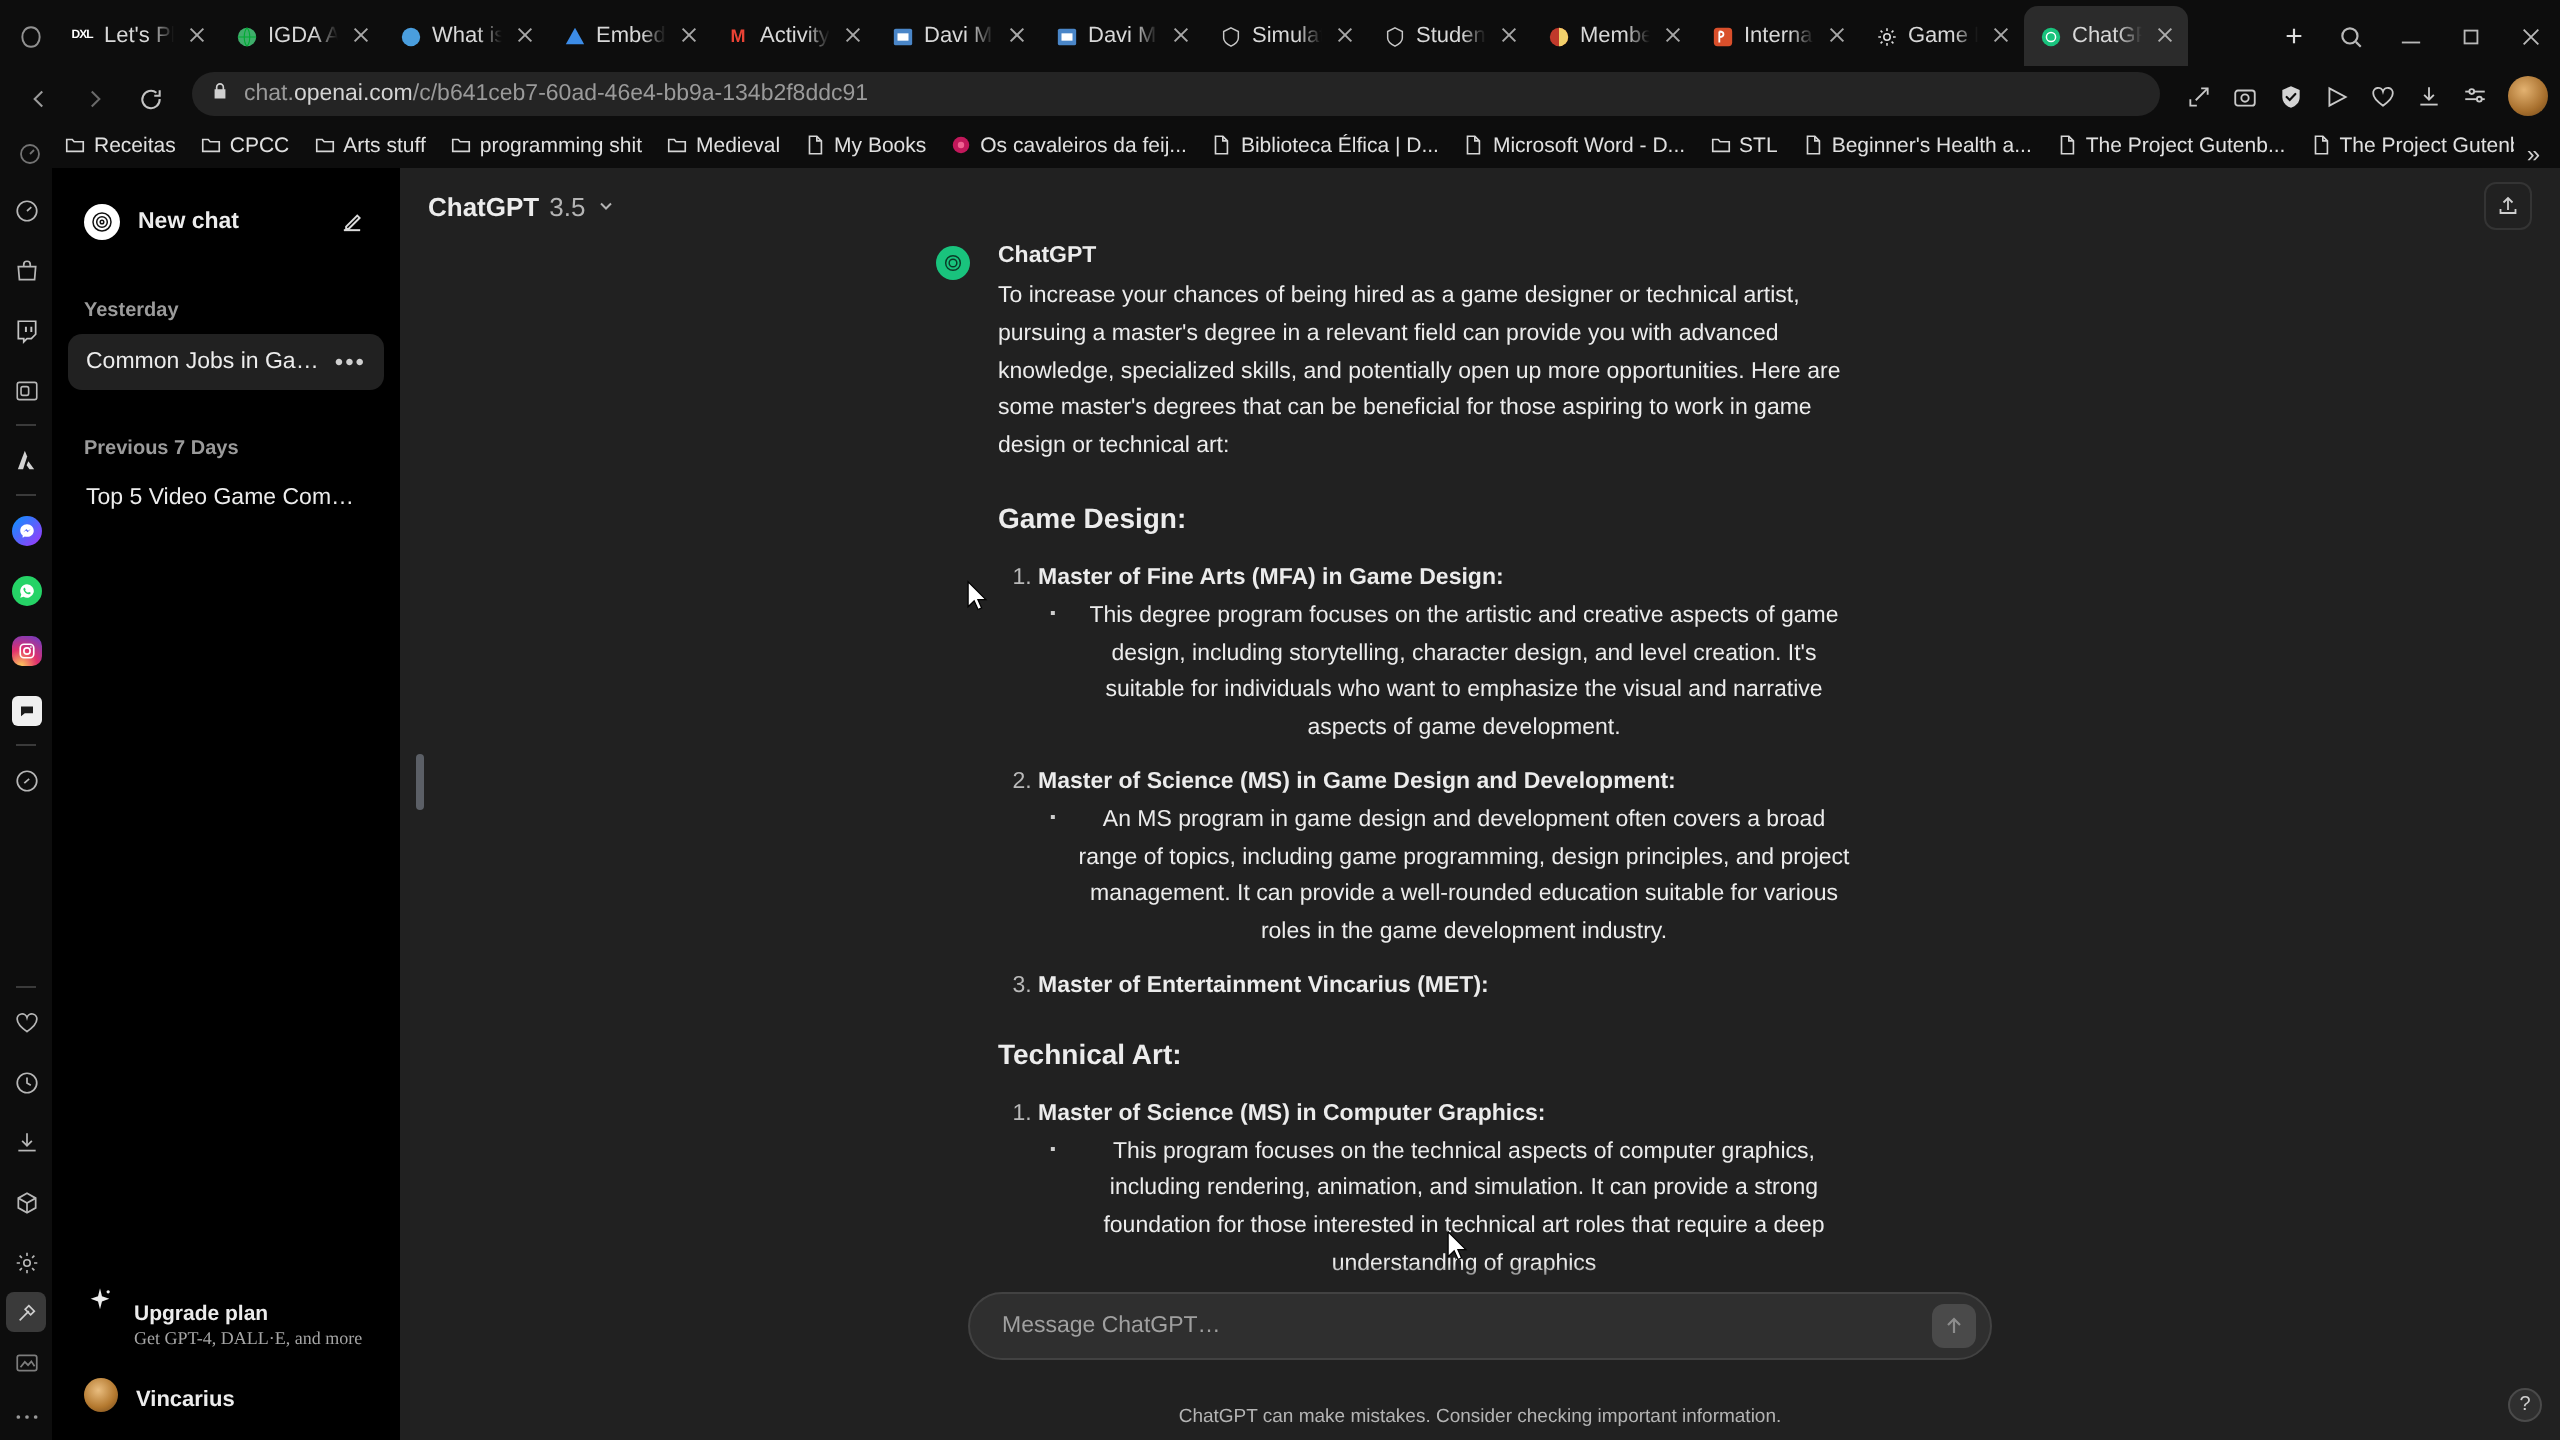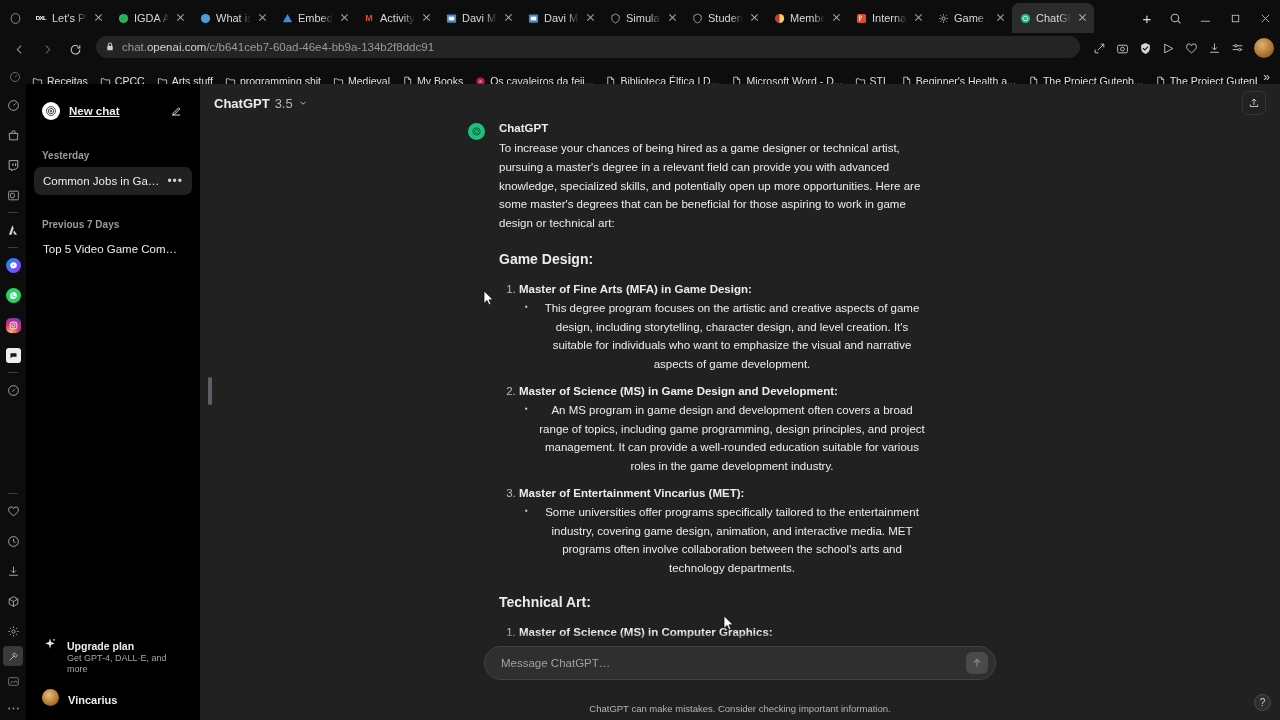--- a/index.html
+++ b/index.html
@@ -86,21 +86,21 @@
   .avatar-btn { width:20px; height:20px; border-radius:50%; margin-left:5px; overflow:hidden;
     background: radial-gradient(circle at 40% 35%, #e3b271, #a8702e 60%, #6d4517); }
 
   
   .bookmarks {
     height: 22px; display:flex; align-items:center; gap: 0px; padding: 0 4px;
     background:#0d0d0d; font-size: 10.5px; color:#e0e0e0; overflow:hidden;
   }
   .bm-home { width:22px; height:22px; display:flex;align-items:center;justify-content:center; opacity:.7; flex:0 0 22px;}
   .bm {
-    display:flex; align-items:flex-end; gap:4px; padding: 0 6px; height:20px; border-radius:4px;
+    display:flex; align-items:flex-start; gap:4px; padding: 0 6px; height:20px; border-radius:4px;
     white-space: nowrap; flex: 0 0 auto;
   }
   .bm .bmi { width:11px; height:11px; display:flex; align-items:center; justify-content:center; flex:0 0 11px; }
   .bm-overflow { margin-left:auto; padding:0 6px; color:#cfcfcf; font-size:12px; flex:0 0 auto;}
 
   
   .rail {
     position: absolute; left: 0; top: 88px; width: 26px; bottom: 0;
     background: #0d0d0d; display: flex; flex-direction: column; align-items: center;
     padding-top: 2px; gap: 0px; z-index: 5;
@@ -117,21 +117,21 @@
   }
 
   
   .gpt-sidebar {
     width: 174px; flex: 0 0 174px; background: #000000;
     display: flex; flex-direction: column; padding: 8px 0 6px 0;
   }
   .newchat-row {
     display:flex; align-items:center; gap: 9px;
     margin: 4px 8px 0 8px; padding: 6px 8px; border-radius: 8px;
-    color: #ececec; font-size: 11.5px; font-weight: 700; text-decoration: underline;
+    color: #ececec; font-size: 11.5px; font-weight: 700;
   }
   .gpt-logo {
     width: 18px; height: 18px; border-radius: 50%; background: #fff;
     display:flex; align-items:center; justify-content:center; flex:0 0 18px;
   }
   .newchat-label { flex: 1 1 auto; }
   .pencil-btn { width:15px; height:15px; color:#dcdcdc; flex:0 0 15px; }
 
   .hist-group-title {
     color: #9b9b9b; font-size: 10px; padding: 0 16px; margin: 24px 0 6px 0; font-weight:700;
@@ -142,21 +142,21 @@
     white-space: nowrap; overflow: hidden;
   }
   .hist-item.active { background: #212121; }
   .hist-item .htext { flex:1 1 auto; overflow:hidden; text-overflow: ellipsis; }
   .hist-dots { color:#d0d0d0; font-size: 12px; letter-spacing:1px; flex:0 0 auto; }
 
   .sb-bottom { margin-top: auto; padding: 0 8px 2px 8px; }
   .upgrade-row { display:flex; align-items:center; gap:9px; padding:6px 8px; border-radius:8px; }
   .spark-ic { width:16px;height:16px;flex:0 0 16px; color:#ececec; display:flex;align-items:center;justify-content:center;}
   .upg-title { color:#ececec; font-size:10.5px; font-weight:700; line-height:1.25;margin-top:28px; }
-  .upg-sub { color:#a5a5a5; font-size:9px; line-height:1.3; }
+  .upg-sub { color:#a5a5a5; font-size:9px; line-height:1.3;font-family:Liberation Serif, serif; }
   .user-row { display:flex; align-items:flex-end; gap:9px; padding:6px 8px; border-radius:8px; margin-top:1px; }
   .user-av { width:17px;height:17px;border-radius:50%; flex:0 0 17px;
     background: radial-gradient(circle at 42% 36%, #e9bd7f, #b4792f 58%, #6b441a); }
   .user-name { color:#ececec; font-size:11px; font-weight:700; }
 
   
   .gpt-main { flex: 1 1 auto; position: relative; display: flex; flex-direction: column; min-width:0; }
   .gpt-topbar {
     height: 38px; display: flex; align-items: center; padding: 0 14px;
     flex: 0 0 38px;
@@ -815,23 +815,21 @@
               <p>To increase your chances of being hired as a game designer or technical artist, pursuing a master's degree in a relevant field can provide you with advanced knowledge, specialized skills, and potentially open up more opportunities. Here are some master's degrees that can be beneficial for those aspiring to work in game design or technical art:</p>
               <div id="sections-container">
                   <h3>Game Design:</h3>
                   <ol>
                     <li><span>Master of Fine Arts (MFA) in Game Design:</span><ul>
                         <li>This degree program focuses on the artistic and creative aspects of game design, including storytelling, character design, and level creation. It's suitable for individuals who want to emphasize the visual and narrative aspects of game development.</li>
                       </ul></li>
                     <li><span>Master of Science (MS) in Game Design and Development:</span><ul>
                         <li>An MS program in game design and development often covers a broad range of topics, including game programming, design principles, and project management. It can provide a well-rounded education suitable for various roles in the game development industry.</li>
                       </ul></li>
-                    <li><span>Master of Entertainment Vincarius (MET):</span><ul>
-                        <li>Some universities offer programs specifically tailored to the entertainment industry, covering game design, animation, and interactive media. MET programs often involve collaboration between the school's arts and technology departments.</li>
-                      </ul></li>
+                    <li><span>Master of Entertainment Vincarius (MET):</span></li>
                   </ol>
                   <h3>Technical Art:</h3>
                   <ol>
                     <li><span>Master of Science (MS) in Computer Graphics:</span><ul>
                         <li>This program focuses on the technical aspects of computer graphics, including rendering, animation, and simulation. It can provide a strong foundation for those interested in technical art roles that require a deep understanding of graphics</li>
                       </ul></li>
                   </ol>
                 </div>
             </div>
           </div>

